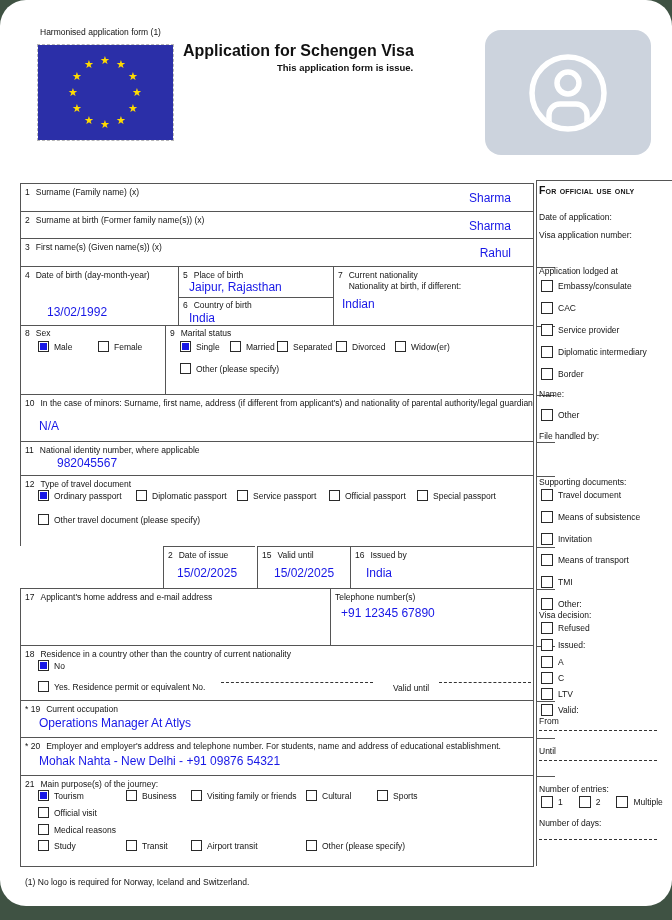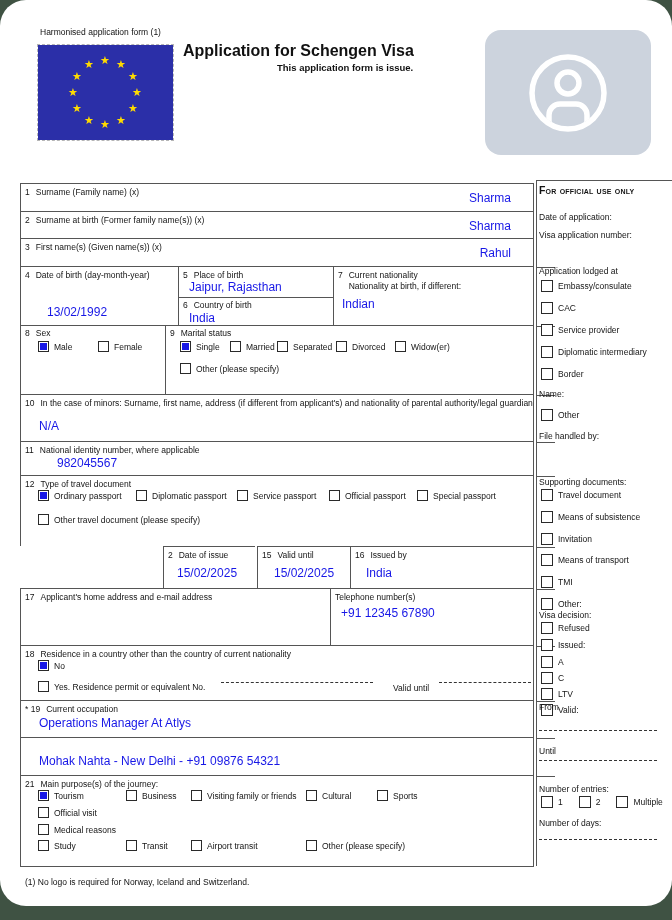--- a/index.html
+++ b/index.html
@@ -274,20 +274,24 @@
 
     <div class="cell" style="left:0;top:517px;width:513px;height:37px">
       <div class="lbl">
           <span class="num">* 19</span>
           <span class="txt">Current occupation</span>
         </div>
       <div class="val" style="left:18px;top:15px">Operations Manager At Atlys</div>
     </div>
 
     <div class="cell" style="left:0;top:554px;width:513px;height:38px">
+      <div class="lbl">
+          <span class="num">* 20</span>
+          <span class="txt">Employer and employer's address and telephone number. For students, name and address of educational establishment.</span>
+        </div>
       <div class="val" style="left:18px;top:16px">Mohak Nahta - New Delhi - +91 09876 54321</div>
     </div>
 
     <div class="cell" style="left:0;top:592px;width:513px;height:91px">
       <div class="lbl">
           <span class="num">21</span>
           <span class="txt">Main purpose(s) of the journey:</span>
         </div>
       <span class="opt" style="left:17px;top:14px">
           <span class="cb on"></span>
@@ -427,21 +431,21 @@
       </span>
     <span class="sopt" style="top:507px">
         <span class="scb"></span>
         <span>LTV</span>
       </span>
     <span class="sopt" style="top:523px">
         <span class="scb"></span>
         <span>Valid:</span>
       </span>
 
-    <div class="line" style="top:521px">From</div>
+    <div class="line" style="top:535px">From</div>
     <div class="dashline" style="left:2px;top:549px;width:118px"></div>
     <div class="line" style="top:565px">Until</div>
     <div class="dashline" style="left:2px;top:579px;width:118px"></div>
 
     <div class="line" style="top:603px">Number of entries:</div>
     <div class="entries-row" style="top:615px">
       <span class="scb"></span>
         <span>1</span>
         <span class="gap"></span>
       <span class="scb"></span>

